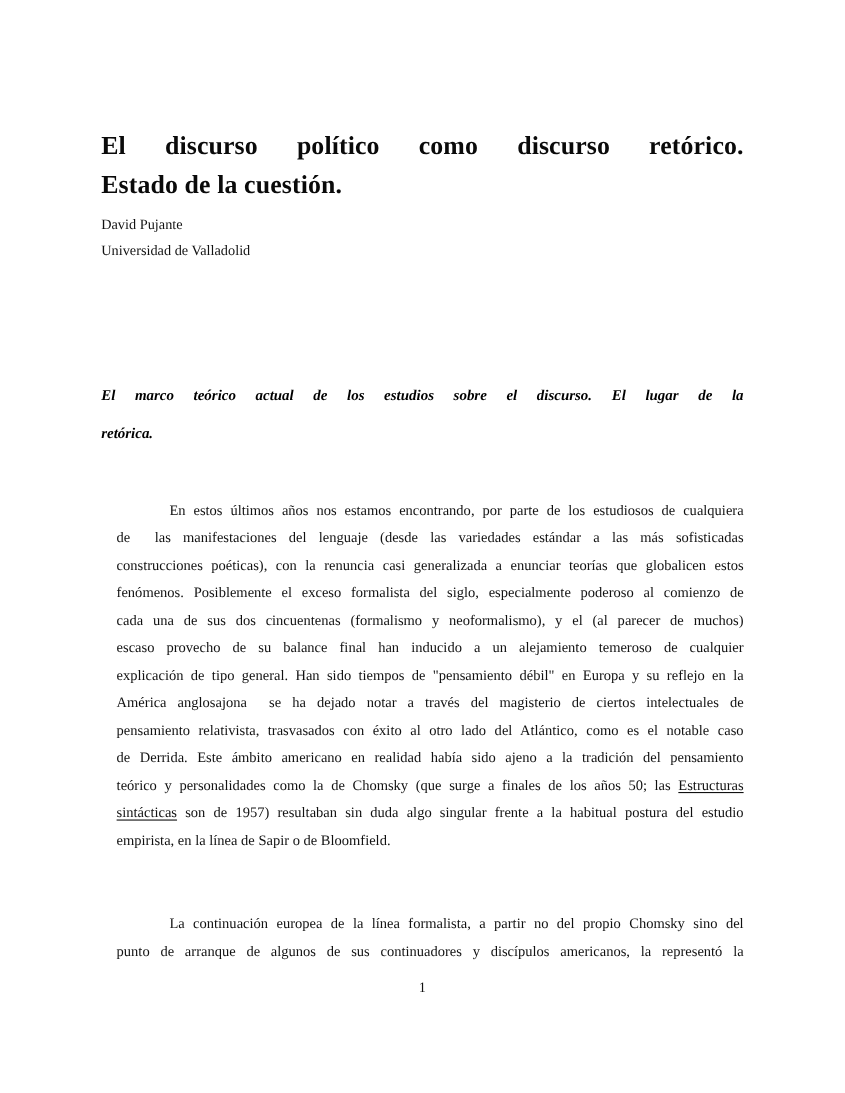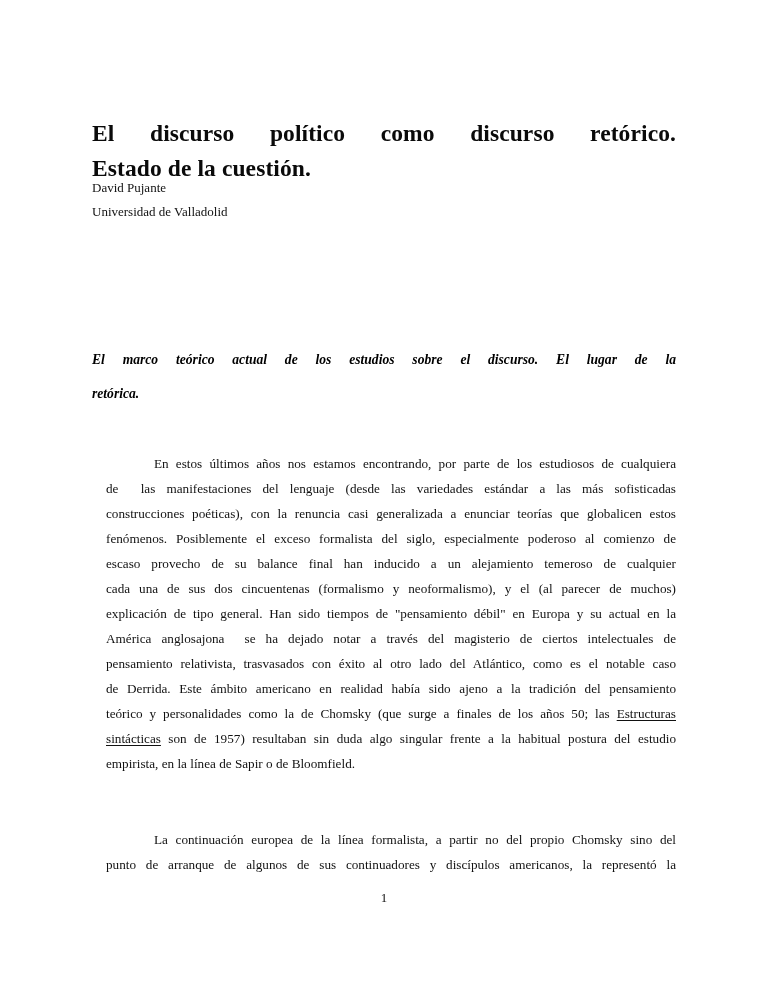--- a/index.html
+++ b/index.html
@@ -48,21 +48,21 @@
     text-align: justify;
     text-align-last: justify;
   }
   .doc-title .title-line-2 {
     display: block;
     text-align: left;
   }
 
   .author-block {
     position: absolute;
-    top: 176px;
+    top: 192px;
     left: 0;
     width: 584px;
   }
   .author-name,
   .author-affiliation {
     font-size: 13px;
     line-height: 24px;
     color: #111111;
     white-space: pre;
   }
@@ -147,23 +147,23 @@
     <h2 class="section-heading">
       <span class="heading-line-1">El marco teórico actual de los estudios sobre el discurso. El lugar de la</span>
       <span class="heading-line-2">retórica.</span>
     </h2>
 
     <p class="body-paragraph" style="top: 438px;">
       <span class="para-line indented">En estos últimos años nos estamos encontrando, por parte de los estudiosos de cualquiera</span>
       <span class="para-line">de  las manifestaciones del lenguaje (desde las variedades estándar a las más sofisticadas</span>
       <span class="para-line">construcciones poéticas), con la renuncia casi generalizada a enunciar teorías que globalicen estos</span>
       <span class="para-line">fenómenos. Posiblemente el exceso formalista del siglo, especialmente poderoso al comienzo de</span>
+      <span class="para-line">cada una de sus dos cincuentenas (formalismo y neoformalismo), y el (al parecer de muchos)</span>
       <span class="para-line">escaso provecho de su balance final han inducido a un alejamiento temeroso de cualquier</span>
-      <span class="para-line">cada una de sus dos cincuentenas (formalismo y neoformalismo), y el (al parecer de muchos)</span>
-      <span class="para-line">explicación de tipo general. Han sido tiempos de "pensamiento débil" en Europa y su actual en la</span>
+      <span class="para-line">explicación de tipo general. Han sido tiempos de "pensamiento débil" en Europa y su reflejo en la</span>
       <span class="para-line">América anglosajona  se ha dejado notar a través del magisterio de ciertos intelectuales de</span>
       <span class="para-line">pensamiento relativista, trasvasados con éxito al otro lado del Atlántico, como es el notable caso</span>
       <span class="para-line">de Derrida. Este ámbito americano en realidad había sido ajeno a la tradición del pensamiento</span>
       <span class="para-line"><span>teórico y personalidades como la de Chomsky (que surge a finales de los años 50; las </span><span class="underlined">Estructuras</span></span>
       <span class="para-line"><span class="underlined">sintácticas</span><span> son de 1957) resultaban sin duda algo singular frente a la habitual postura del estudio</span></span>
       <span class="para-line last-line">empirista, en la línea de Sapir o de Bloomfield.</span>
     </p>
 
     <p class="body-paragraph" style="top: 814px;">
       <span class="para-line indented">La continuación europea de la línea formalista, a partir no del propio Chomsky sino del</span>

